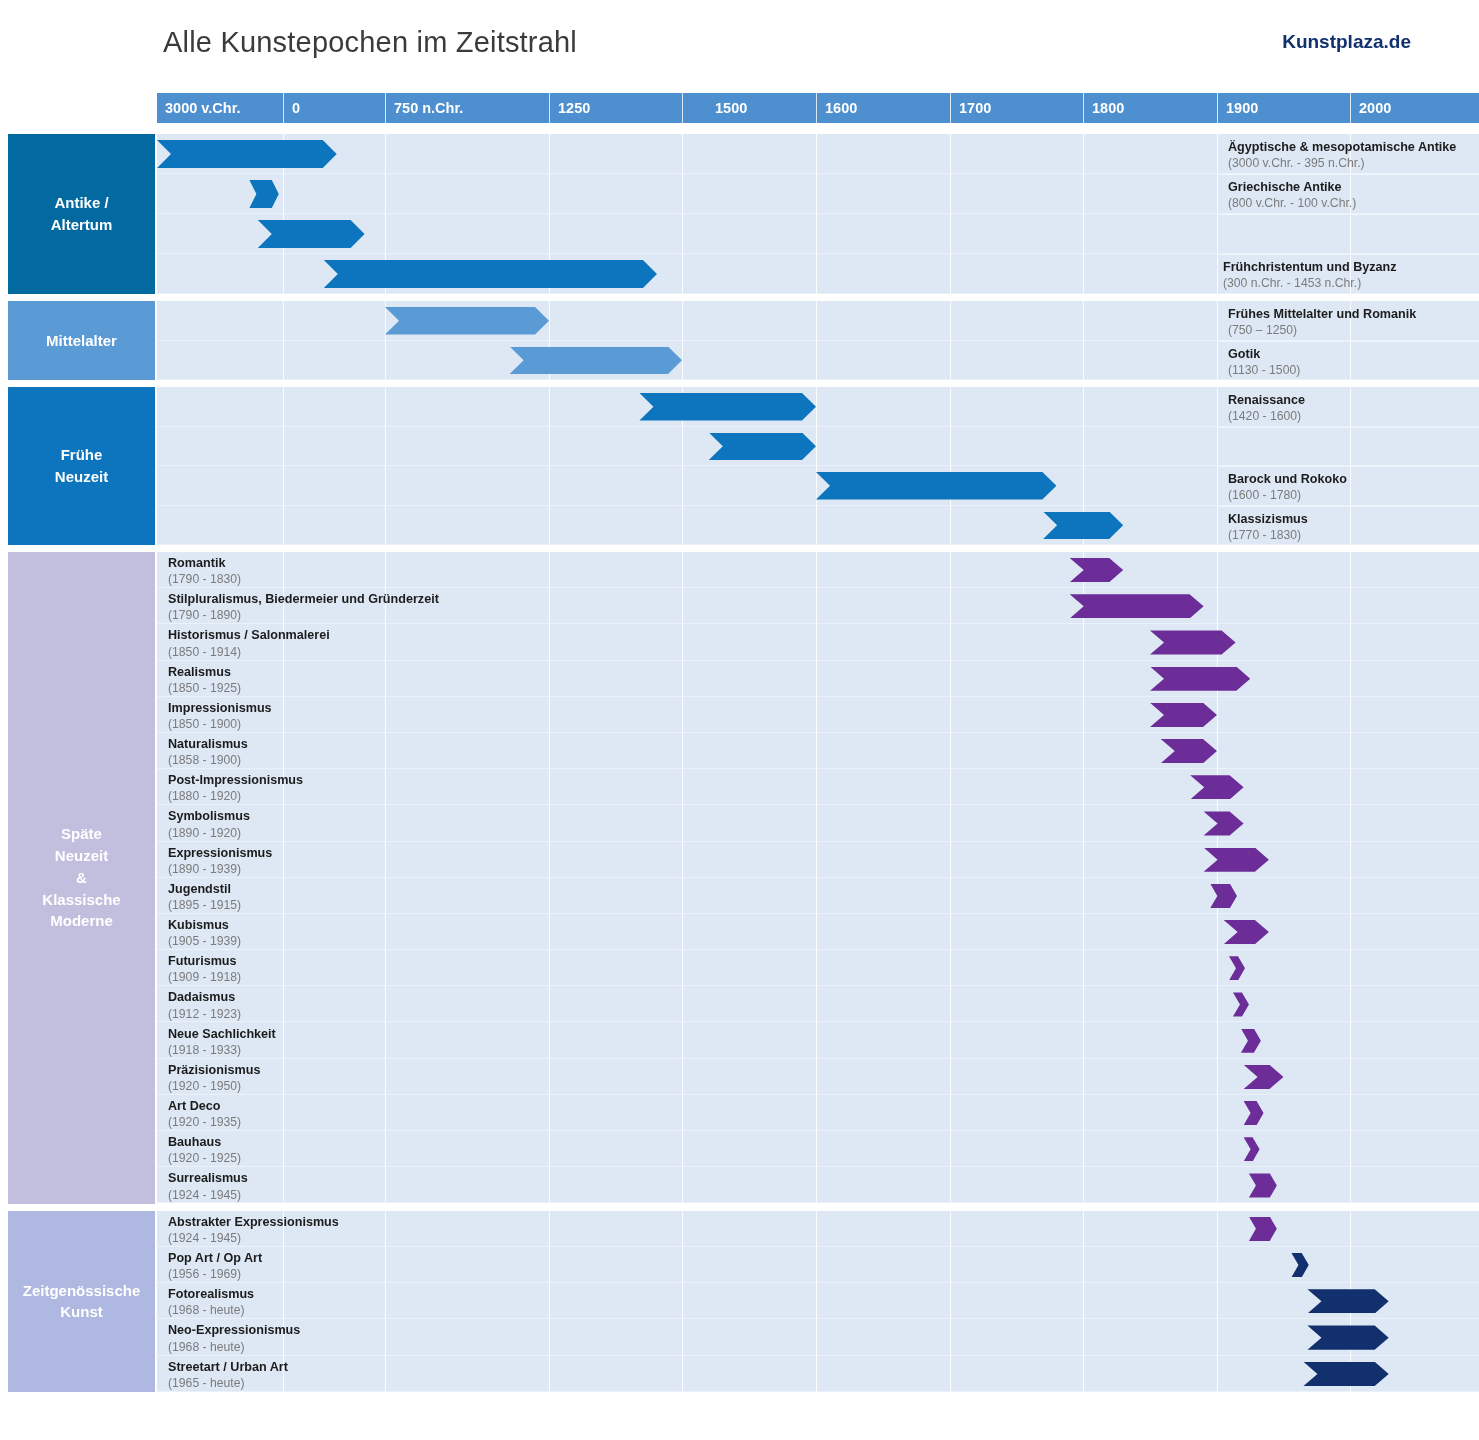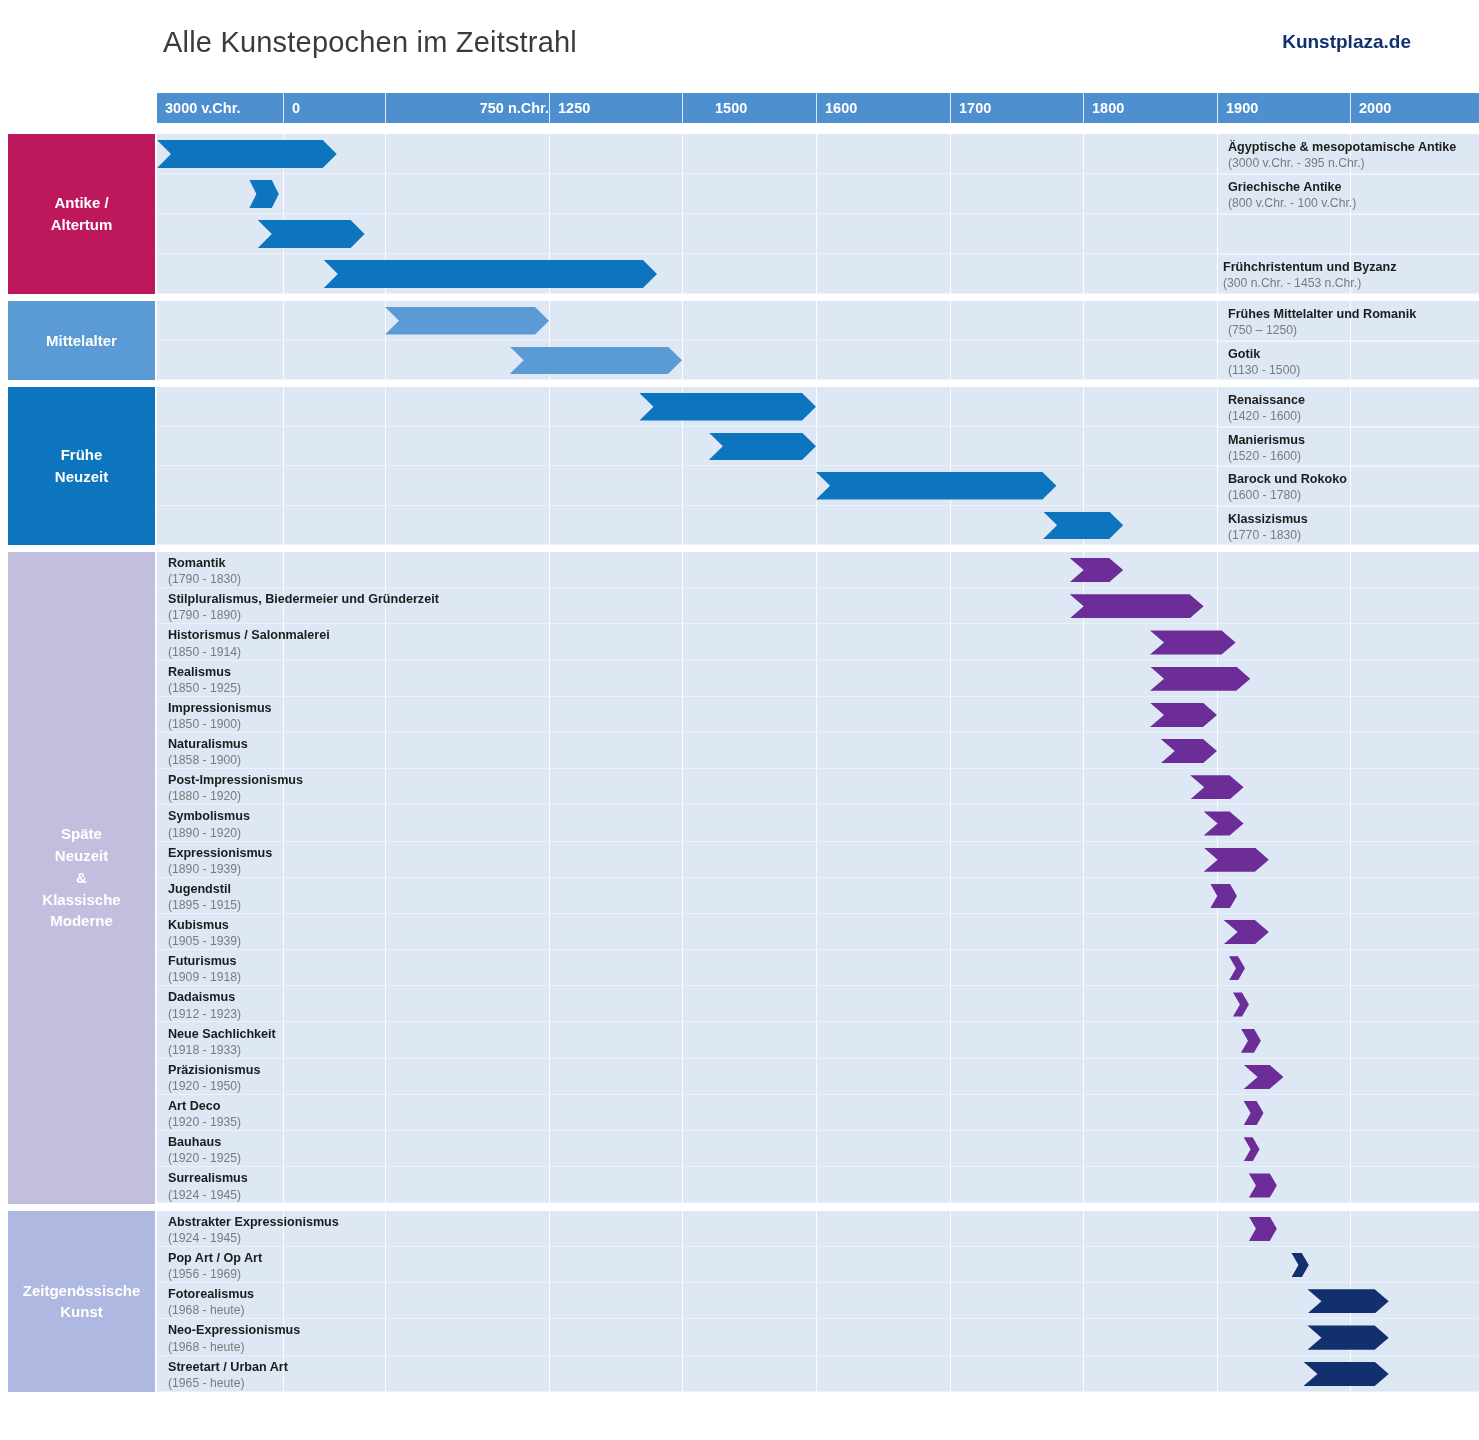--- a/index.html
+++ b/index.html
@@ -81,33 +81,33 @@
 <body>
 
 <div id="header">
   <div id="page-title">Alle Kunstepochen im Zeitstrahl</div>
   <div id="brand">Kunstplaza.de</div>
 </div>
 
 <div id="axis">
     <div class="axis-cell first" style="left: 0px; width: 126px;">3000 v.Chr.</div>
     <div class="axis-cell" style="left: 126px; width: 102px;">0</div>
-    <div class="axis-cell" style="left: 228px; width: 164px; text-align: right;">750 n.Chr.</div>
+    <div class="axis-cell" style="left: 228px; width: 164px;">750 n.Chr.</div>
     <div class="axis-cell" style="left: 392px; width: 133px;">1250</div>
     <div class="axis-cell" style="left: 525px; width: 134px; padding-left: 32px;">1500</div>
     <div class="axis-cell" style="left: 659px; width: 134px;">1600</div>
     <div class="axis-cell" style="left: 793px; width: 133px;">1700</div>
     <div class="axis-cell" style="left: 926px; width: 134px;">1800</div>
     <div class="axis-cell" style="left: 1060px; width: 133px;">1900</div>
     <div class="axis-cell" style="left: 1193px; width: 129px;">2000</div>
   </div>
 
 <div id="chart">
     <div class="group" style="height: 160px;">
-      <div class="group-label" style="background: #be185d;">Antike /<br>Altertum</div>
+      <div class="group-label" style="background: #0369a1;">Antike /<br>Altertum</div>
       <div class="rows">
         <div class="row" style="height: 40px;"></div>
         <div class="row" style="height: 40px;"></div>
         <div class="row" style="height: 40px;"></div>
         <div class="row" style="height: 40px;"></div>
         <div class="gridlines">
           <div class="gridline" style="left: 126px;"></div>
           <div class="gridline" style="left: 228px;"></div>
           <div class="gridline" style="left: 392px;"></div>
           <div class="gridline" style="left: 525px;"></div>
@@ -190,24 +190,20 @@
           <div class="gridline" style="left: 1193px;"></div>
         </div>
         <div class="bar" title="Renaissance (1420 - 1600)" style="left: 482.44px; width: 176.56px; top: 6px; height: 27.5px; background: rgb(13, 117, 189);"></div>
         <div class="bar" title="Manierismus (1520 - 1600)" style="left: 551.8px; width: 107.2px; top: 45.5px; height: 27.5px; background: rgb(13, 117, 189);"></div>
         <div class="bar" title="Barock und Rokoko (1600 - 1780)" style="left: 659px; width: 240.4px; top: 85px; height: 27.5px; background: rgb(13, 117, 189);"></div>
         <div class="bar" title="Klassizismus (1770 - 1830)" style="left: 886.1px; width: 80.1px; top: 124.5px; height: 27.5px; background: rgb(13, 117, 189);"></div>
         <div class="right-labels">
           <div class="rlabel" style="top: 5px;">
             <div class="ep-name">Renaissance</div>
             <div class="ep-years">(1420 - 1600)</div>
-          </div>
-          <div class="rlabel" style="top: 44.5px;">
-            <div class="ep-name">Manierismus</div>
-            <div class="ep-years">(1520 - 1600)</div>
           </div>
           <div class="divider-h" style="top: 39.5px;"></div>
           <div class="rlabel" style="top: 84px;">
             <div class="ep-name">Barock und Rokoko</div>
             <div class="ep-years">(1600 - 1780)</div>
           </div>
           <div class="divider-h" style="top: 79px;"></div>
           <div class="rlabel" style="top: 123.5px;">
             <div class="ep-name">Klassizismus</div>
             <div class="ep-years">(1770 - 1830)</div>

